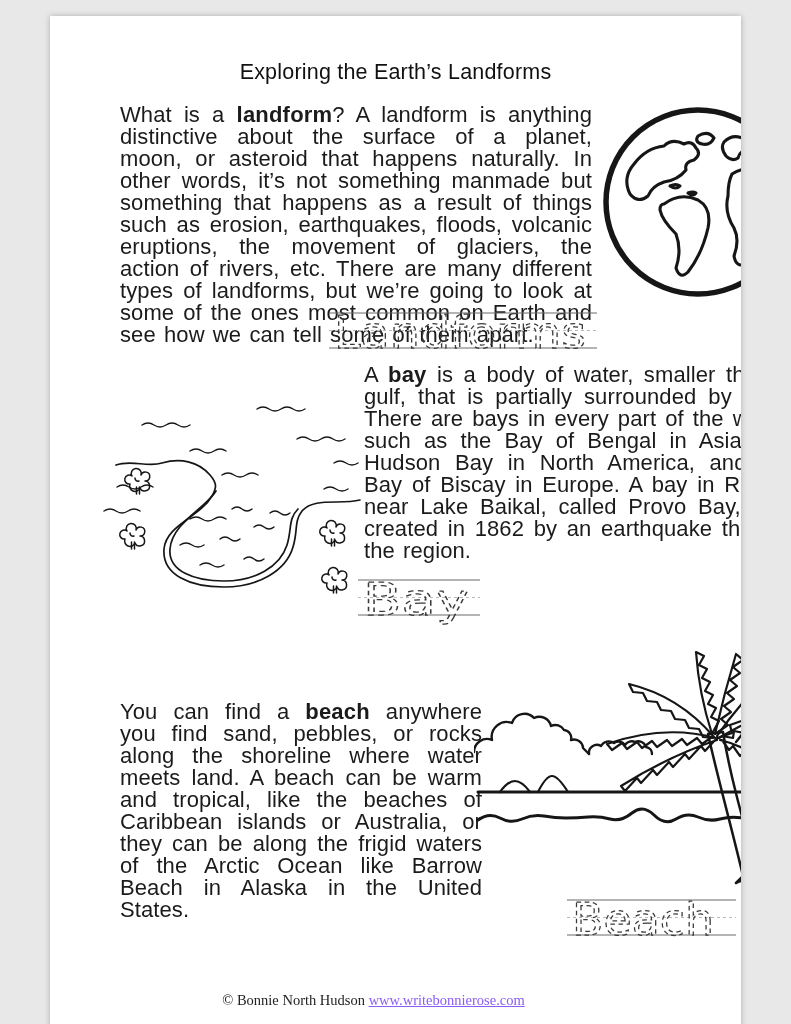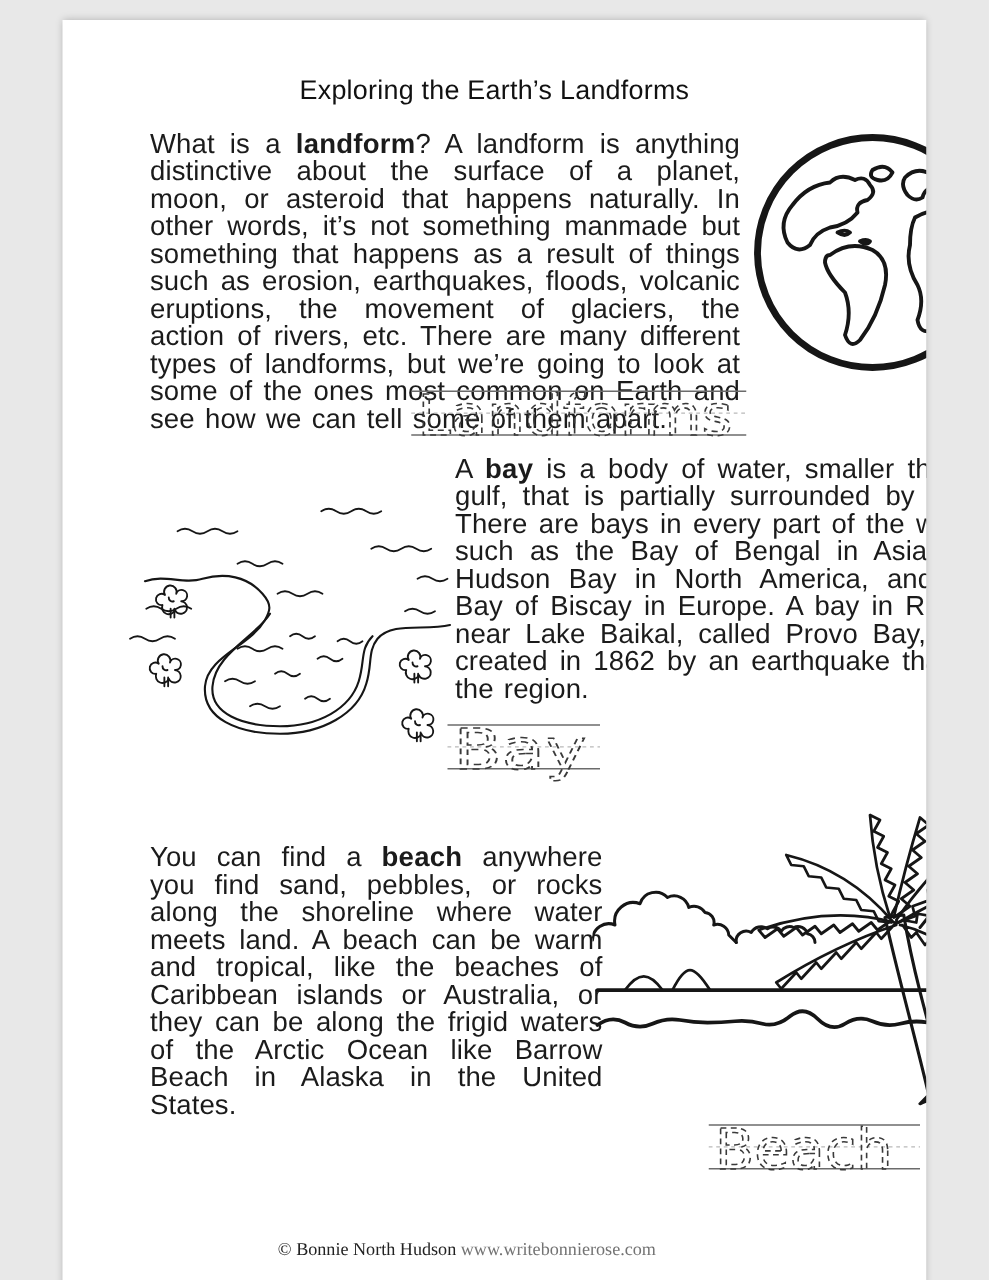--- a/index.html
+++ b/index.html
@@ -12,42 +12,42 @@
     position:absolute;top:44px;left:0;width:100%;text-align:center;
     font-size:21.5px;letter-spacing:.2px;color:#111;
   }
   .para{
     position:absolute;font-size:22px;line-height:22px;
     text-align:justify;text-align-last:left;word-spacing:2px;letter-spacing:.1px;
   }
   .para b{letter-spacing:.2px;}
   #para-landform{left:70px;top:88px;width:472px;}
   #para-bay{left:314px;top:348px;width:428px;}
-  #para-beach{left:70px;top:659px;width:362px;}
+  #para-beach{left:70px;top:685px;width:362px;}
   svg{display:block;}
   .art{position:absolute;}
   #art-earth{left:548px;top:86px;}
   #art-bay{left:52px;top:383px;}
   #art-beach{left:424px;top:618px;}
   .trace{position:absolute;}
   #trace-landforms{left:276px;top:292px;}
   #trace-bay{left:304px;top:559px;}
   #trace-beach{left:512px;top:879px;}
   .guide-top,.guide-bottom{stroke:#6b6b6b;stroke-width:1.2;}
   .guide-mid{stroke:#b9b9b9;stroke-width:1;stroke-dasharray:3 3;}
   .trace-text{
     font-family:"DejaVu Sans",sans-serif;font-size:45px;
     fill:none;stroke:#3a3a3a;stroke-width:1.25;stroke-dasharray:4.5 3.5;
   }
   .footer{
     position:absolute;top:976px;left:0;width:100%;text-align:center;
     transform:translateX(-22px);
     font-family:"Liberation Serif",serif;font-size:14.5px;color:#222;
   }
-  .footer a{color:#737373;cursor:pointer;}
+  .footer a{color:#8b5cf6;text-decoration:underline;cursor:pointer;}
   .pagenum{
     position:absolute;top:978px;left:733px;
     font-family:"Liberation Serif",serif;font-size:14px;color:#222;
   }
   .ink{stroke:#161616;fill:none;stroke-linecap:round;stroke-linejoin:round;}
 </style>
 </head>
 <body>
 
 <div class="page">

